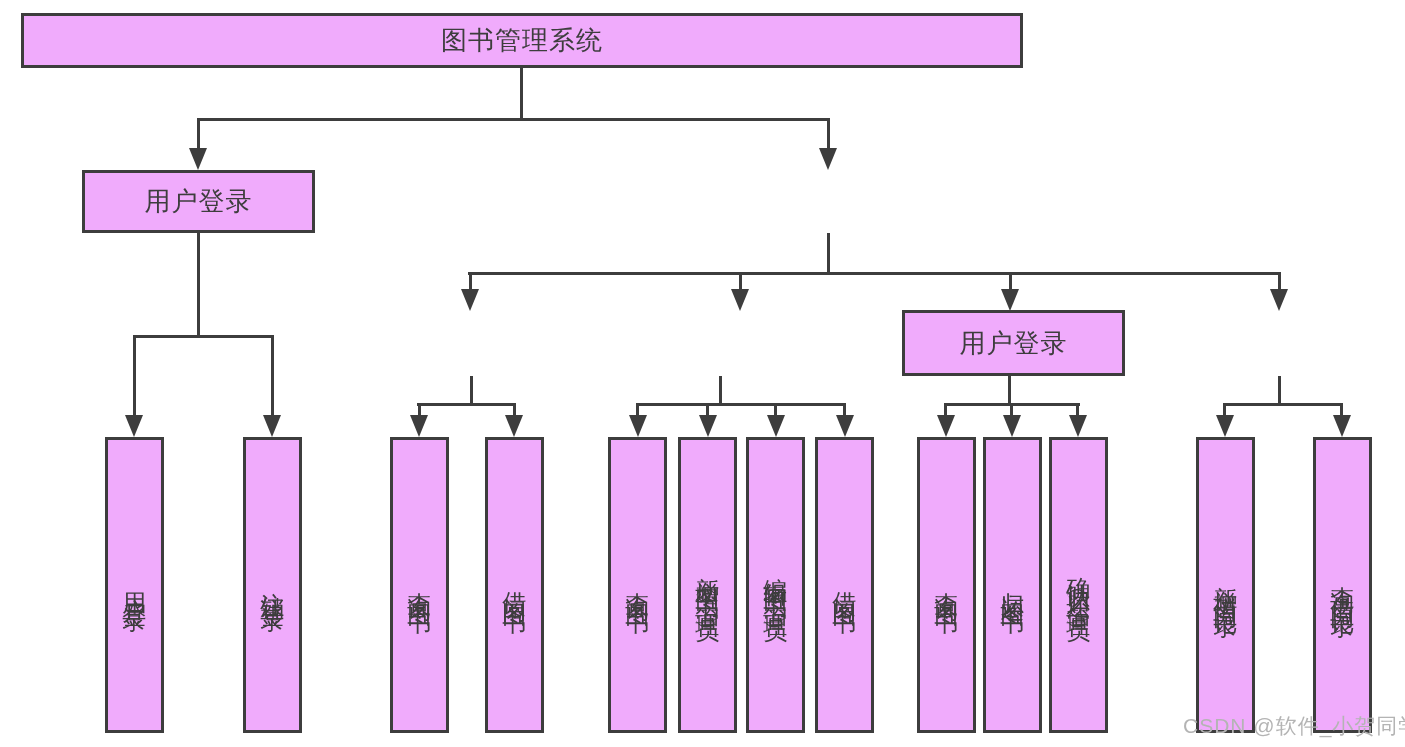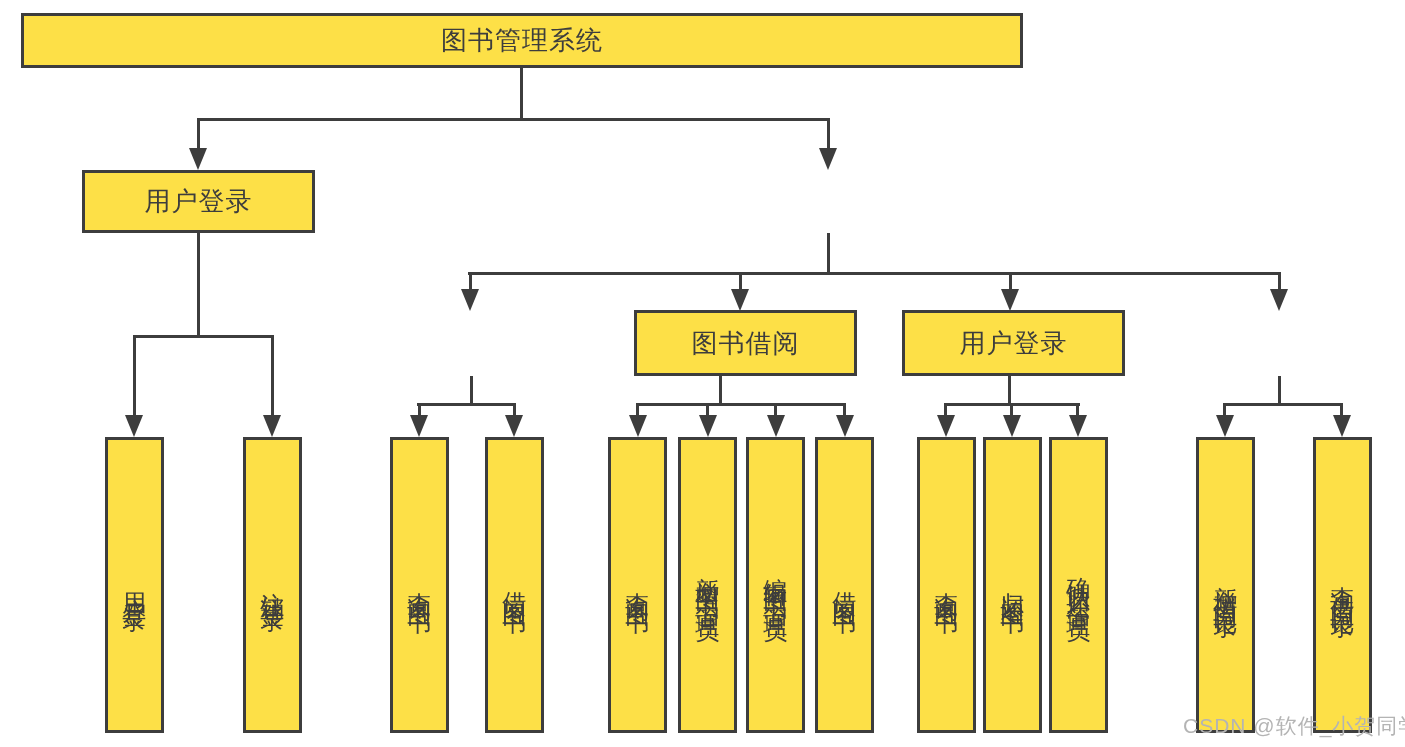--- a/index.html
+++ b/index.html
@@ -1,21 +1,21 @@
 <!DOCTYPE html>
 <html><head>
 <meta charset="utf-8">
 <style>
   html,body { margin:0; padding:0; background:#ffffff; }
   .canvas {
     position:relative; width:1405px; height:747px; background:#ffffff;
     font-family:"Liberation Sans", sans-serif; color:#3d3d3d; overflow:hidden;
   }
   .box {
-    position:absolute; box-sizing:border-box; background:#fde047;
+    position:absolute; box-sizing:border-box; background:#f0abfc;
     border:3px solid #3d3d3d; display:flex; align-items:center; justify-content:center;
   }
   .hbox { font-size:26px; letter-spacing:1px; }
   .vbox {
     writing-mode:vertical-rl; text-orientation:mixed;
     font-size:24px; letter-spacing:6px; line-height:1.15;
   }
   .hline { position:absolute; height:3px; background:#3d3d3d; }
   .vline { position:absolute; width:3px;  background:#3d3d3d; }
   .arrow {
@@ -55,21 +55,20 @@
   <div class="hline" style="left:468px;top:272px;width:812px"></div>
   <div class="vline" style="left:469px;top:272px;height:21px"></div>
   <div class="vline" style="left:739px;top:272px;height:21px"></div>
   <div class="vline" style="left:1009px;top:272px;height:21px"></div>
   <div class="vline" style="left:1278px;top:272px;height:21px"></div>
   <div class="arrow" style="left:461px;top:289px"></div>
   <div class="arrow" style="left:731px;top:289px"></div>
   <div class="arrow" style="left:1001px;top:289px"></div>
   <div class="arrow" style="left:1270px;top:289px"></div>
 
-  <div class="box hbox" style="left:634px;top:310px;width:223px;height:66px">图书借阅</div>
   <div class="box hbox" style="left:902px;top:310px;width:223px;height:66px">用户登录</div>
 
   <div class="vline" style="left:470px;top:376px;height:29px"></div>
   <div class="hline" style="left:417px;top:403px;width:99px"></div>
   <div class="vline" style="left:418px;top:403px;height:14px"></div>
   <div class="vline" style="left:513px;top:403px;height:14px"></div>
   <div class="arrow" style="left:410px;top:415px"></div>
   <div class="arrow" style="left:505px;top:415px"></div>
 
   <div class="vline" style="left:719px;top:376px;height:29px"></div>

